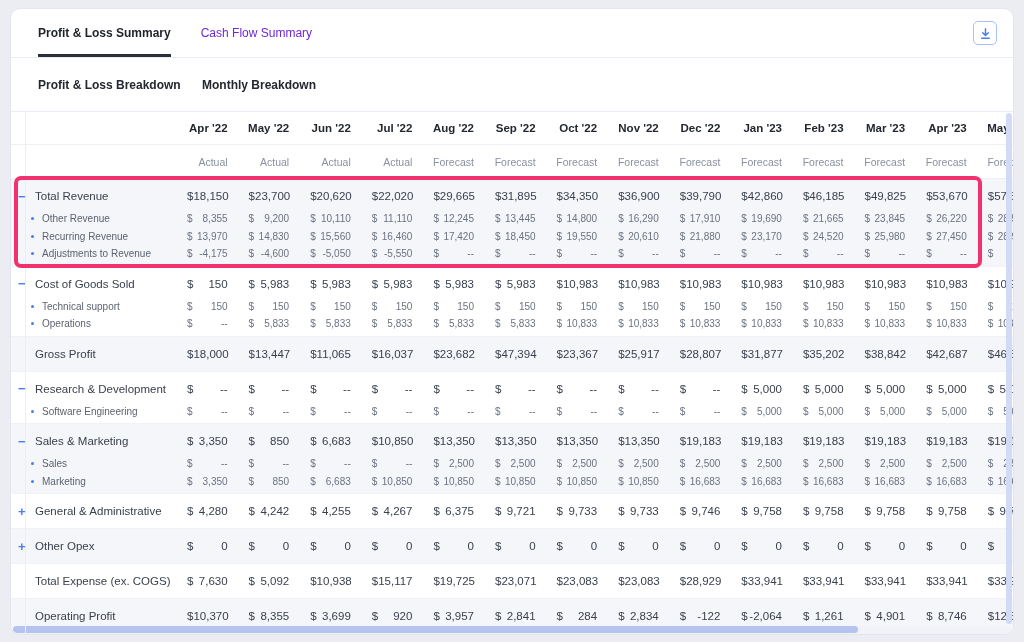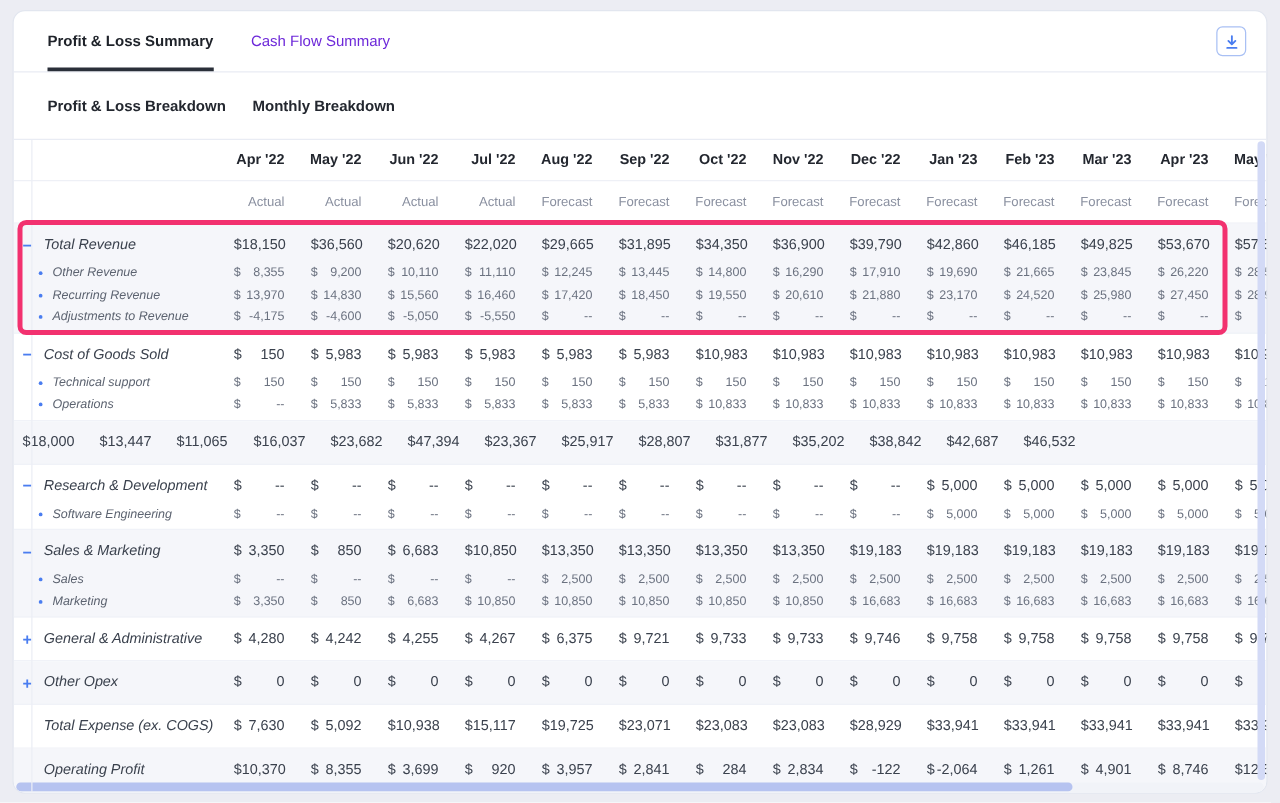--- a/index.html
+++ b/index.html
@@ -38,21 +38,21 @@
   .vcell.val{display:flex;justify-content:space-between;align-items:center;overflow:hidden;}
   .section{position:relative;border-bottom:1px solid #f0f2f8;padding:3px 0;}
   .section.shaded{background:#f5f6fa;}
   .row{display:flex;align-items:center;}
   .row.parent,.row.total{height:28px;font-size:11.5px;color:#3a414d;}
   .row.sub{height:17.5px;font-size:10px;color:#5c6370;}
   .row.sub .cur,.row.sub .num{color:#6b7280;}
   .label-cell{position:relative;align-self:stretch;display:flex;align-items:center;}
   .toggle{position:absolute;left:7px;width:12px;color:#4a7df0;font-size:13px;font-weight:bold;line-height:1;cursor:pointer;text-align:left;}
   .bullet{position:absolute;left:20px;width:3px;height:3px;border-radius:50%;background:#4a7df0;}
-  .rlabel{padding-left:24px;white-space:nowrap;font-style:italic;}
+  .rlabel{padding-left:24px;white-space:nowrap;}
   .row.sub .rlabel{padding-left:31px;}
   .hl{position:absolute;left:3px;right:31px;top:-3px;bottom:-2px;border:4px solid #f2316f;border-radius:7px;pointer-events:none;z-index:4;}
   .vline{position:absolute;left:14px;top:0;bottom:0;width:1px;background:#eceef5;z-index:3;}
   
   .hscroll-track{position:absolute;left:2px;right:2px;bottom:1px;height:7px;border-radius:4px;background:#f1f3f8;}
   .hscroll-thumb{position:absolute;left:0;top:0;width:845px;height:7px;border-radius:4px;background:#b6c3f0;cursor:pointer;}
   .vscroll-thumb{position:absolute;right:1px;top:104px;bottom:10px;width:6px;border-radius:3px;background:#d3daf6;cursor:pointer;z-index:6;}
 </style>
 </head>
 <body>
@@ -117,21 +117,21 @@
             <div class="label-cell">
               <span class="toggle">−</span>
               <span class="rlabel">Total Revenue</span>
             </div>
             <div class="vcell val">
               <span class="cur">$</span>
               <span class="num">18,150</span>
             </div>
             <div class="vcell val">
               <span class="cur">$</span>
-              <span class="num">36,560</span>
+              <span class="num">23,700</span>
             </div>
             <div class="vcell val">
               <span class="cur">$</span>
               <span class="num">20,620</span>
             </div>
             <div class="vcell val">
               <span class="cur">$</span>
               <span class="num">22,020</span>
             </div>
             <div class="vcell val">
@@ -544,20 +544,23 @@
               <span class="num">10,833</span>
             </div>
             <div class="vcell val">
               <span class="cur">$</span>
               <span class="num">10,833</span>
             </div>
           </div>
         </div>
         <div class="section shaded">
           <div class="row total">
+            <div class="label-cell">
+              <span class="rlabel">Gross Profit</span>
+            </div>
             <div class="vcell val">
               <span class="cur">$</span>
               <span class="num">18,000</span>
             </div>
             <div class="vcell val">
               <span class="cur">$</span>
               <span class="num">13,447</span>
             </div>
             <div class="vcell val">
               <span class="cur">$</span>

